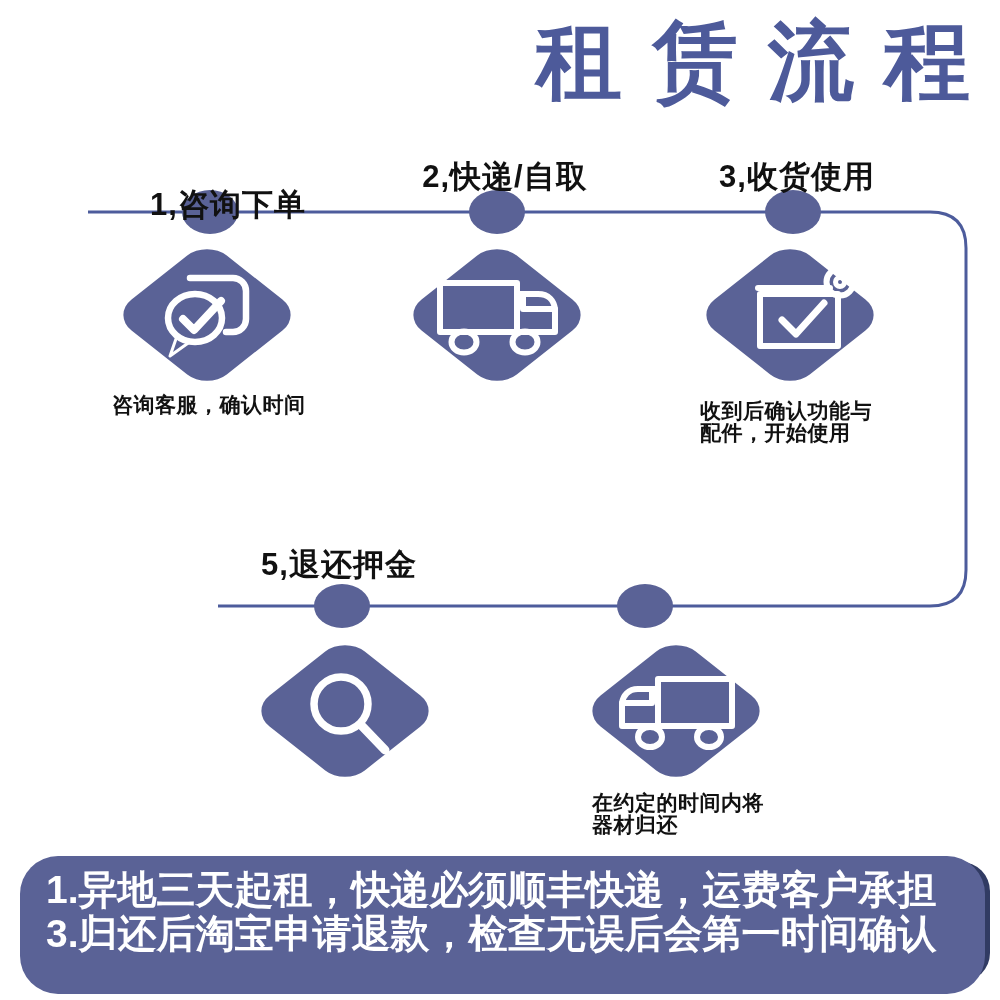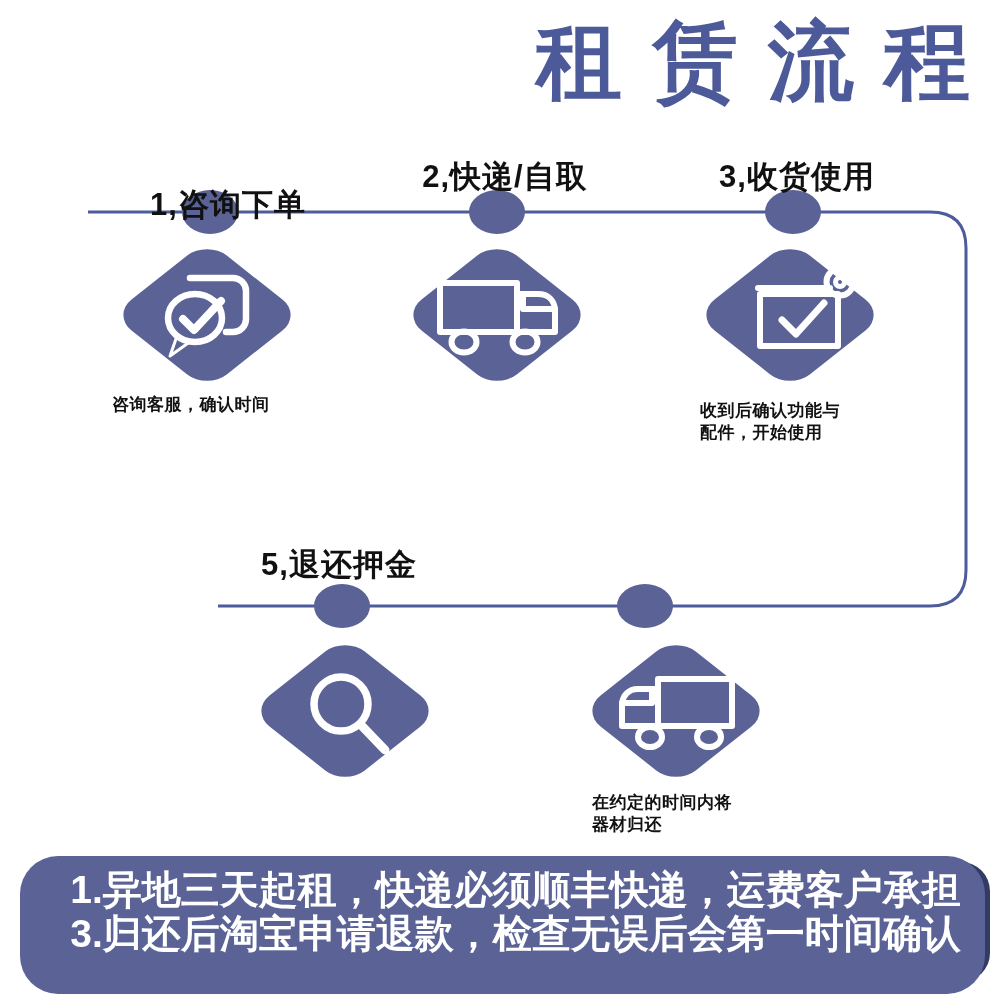--- a/index.html
+++ b/index.html
@@ -40,37 +40,37 @@
   .i1 { left:157px; top:268px; width:100px; height:94px; }
   .i2 { left:437px; top:278px; width:122px; height:78px; }
   .i3 { left:748px; top:268px; width:114px; height:92px; }
   .i5 { left:305px; top:670px; width:85px;  height:85px; }
   .i4 { left:617px; top:675px; width:118px; height:76px; }
   .icon path, .icon rect, .icon circle, .icon ellipse {
     fill:none; stroke:#ffffff; stroke-linecap:round; stroke-linejoin:round;
   }
   
   .desc {
-    position:absolute; font-size:17px; font-weight:bold; color:#111;
+    position:absolute; font-size:21px; font-weight:bold; color:#111;
     line-height:22px; letter-spacing:0.5px; white-space:nowrap; text-align:left;
   }
   .desc1 { left:112px; top:394px; }
   .desc2 { left:400px; top:394px; }
   .desc3 { left:700px; top:400px; }
   .desc5 { left:262px; top:792px; }
   .desc4 { left:592px; top:792px; }
   
   .notes {
     position:absolute; left:20px; top:856px; width:965px; height:138px;
     box-sizing:border-box; background:#5a6296; border-radius:38px;
     padding:15px 0 0 26px; box-shadow:14px -3px 0 -9px #313b63;
   }
   .note-line {
     font-size:39px; line-height:37px; font-weight:bold; color:#ffffff;
-    white-space:nowrap; margin-bottom:7px;text-align:center;
+    white-space:nowrap; margin-bottom:7px;
   }
 </style>
 </head>
 <body>
 
 <div class="page">
 
   <div class="title">租赁流程</div>
 
   <svg class="connector" viewBox="0 0 1000 1000">

